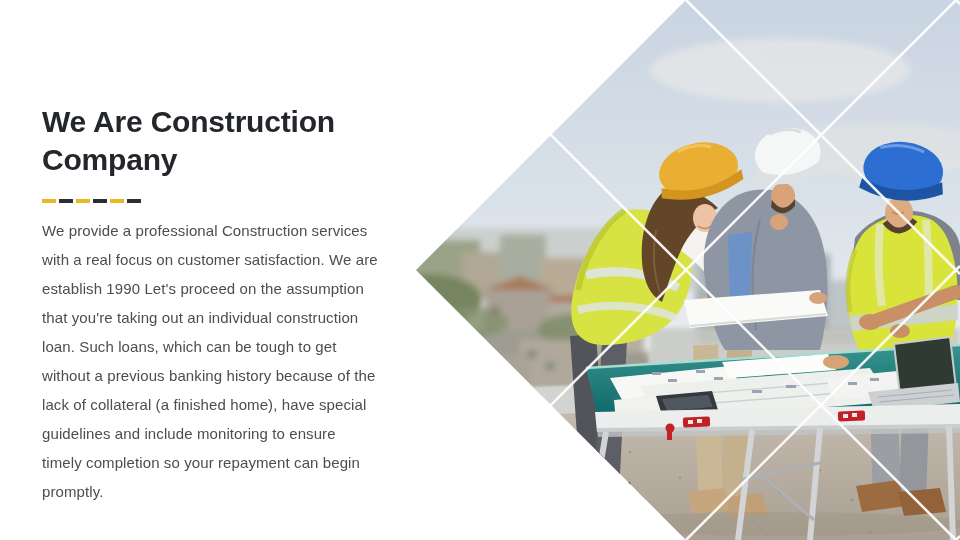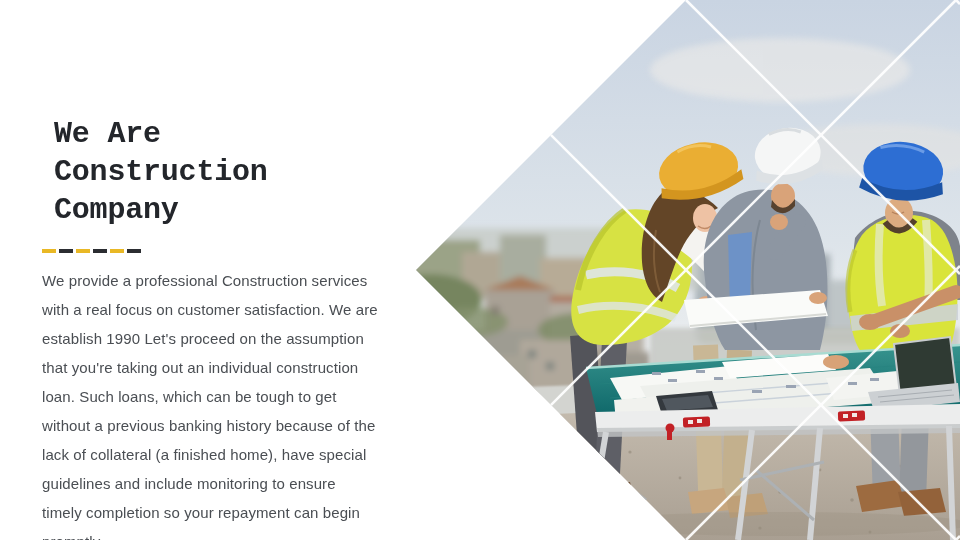--- a/index.html
+++ b/index.html
@@ -2,23 +2,22 @@
 <html><head>
 <meta charset="utf-8">
 <style>
   html,body{margin:0;padding:0;background:#ffffff;}
   .slide{
     position:relative;width:960px;height:540px;background:#ffffff;overflow:hidden;
     font-family:"Liberation Sans","DejaVu Sans",sans-serif;
   }
   .content{position:absolute;left:42px;top:103px;width:352px;}
   .title{
-    margin:12px;font-size:30px;line-height:38px;font-weight:700;color:#23262b;
+    margin:0;font-size:30px;line-height:38px;font-weight:700;color:#23262b;
     letter-spacing:-0.2px;
-    font-family:Liberation Mono, monospace;
   }
   .divider{margin-top:20px;height:4px;display:flex;}
   .divider .dash{width:14px;height:4px;margin-right:3px;display:inline-block;}
   .divider .dash.y{background:#e9b825;}
   .divider .dash.d{background:#2b2d31;}
   .body-text{
     margin:13px 0 0 0;width:336px;font-size:15px;line-height:29px;color:#4a4e53;
     letter-spacing:0.1px;
   }
   .photo-wrap{position:absolute;left:400px;top:0;width:560px;height:540px;}

